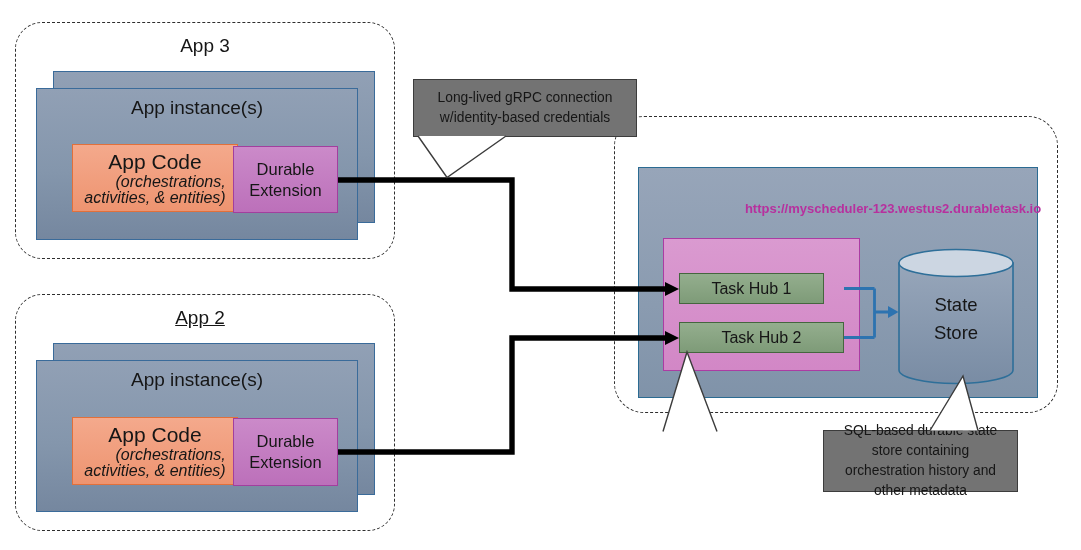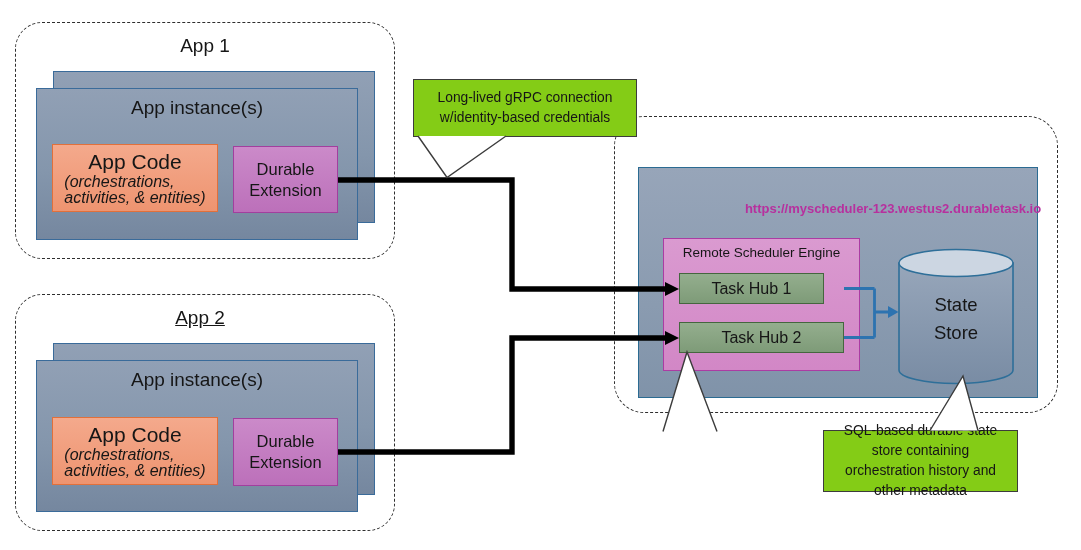--- a/index.html
+++ b/index.html
@@ -4,21 +4,21 @@
 <style>
   html,body{margin:0;padding:0;background:#ffffff;}
   #stage{
     position:relative;width:1081px;height:550px;overflow:hidden;
     background:#ffffff;
     font-family:"Liberation Sans", sans-serif;
     color:#161616;
   }
   .abs{position:absolute;box-sizing:border-box;}
   .center-text{display:flex;align-items:center;justify-content:center;text-align:center;}
-  .col-center{display:flex;flex-direction:column;align-items:center;text-align:left;}
+  .col-center{display:flex;flex-direction:column;align-items:center;text-align:right;margin-left:20px;}
 
   
   .dashed-region{
     border:1.7px dashed #2e2e2e;
     border-radius:27px;
     background:transparent;
     z-index:0;
   }
 
   
@@ -47,21 +47,21 @@
     border:1.5px solid #45663f;
     z-index:3;
   }
   .scheduler-panel{
     background:linear-gradient(180deg,#97a5b9 0%,#8a9bb0 60%,#8093a9 100%);
     border:1.5px solid #2b6b92;
     z-index:1;
   }
 
   .callout{
-    background:#84cc16;
+    background:#737373;
     border:1.4px solid #3c3c3c;
     z-index:4;
   }
   .callout-text{white-space:pre-line;}
 
   .t-app-title{font-size:19px;}
   .t-instances{font-size:19px;}
   .t-appcode-title{font-size:21px;line-height:24px;}
   .t-appcode-sub{font-size:16px;line-height:16.5px;white-space:pre-line;font-style:italic;}
   .t-extension{font-size:16.5px;line-height:21px;}
@@ -74,21 +74,21 @@
   .t-statestore{font-size:18.5px;line-height:28px;white-space:pre-line;z-index:6;}
 
   #overlay{position:absolute;left:0;top:0;z-index:5;pointer-events:none;}
 </style>
 </head>
 <body>
 
 <div id="stage">
 
   <div class="abs dashed-region" style="left:15px;top:22px;width:380px;height:237px;"></div>
-  <div class="abs center-text t-app-title" style="left:15px;top:34px;width:380px;height:24px;">App 1</div>
+  <div class="abs center-text t-app-title" style="left:15px;top:34px;width:380px;height:24px;">App 3</div>
 
   <div class="abs blue-panel" style="left:53px;top:71px;width:322px;height:152px;"></div>
   <div class="abs blue-panel" style="left:36px;top:88px;width:322px;height:152px;"></div>
   <div class="abs center-text t-instances" style="left:36px;top:96px;width:322px;height:24px;z-index:2;">App instance(s)</div>
 
   <div class="abs orange-box col-center" style="left:52px;top:144px;width:166px;height:68px;justify-content:center;">
     <div class="t-appcode-title">App Code</div>
     <div class="t-appcode-sub">(orchestrations,
 activities, &amp; entities)</div>
   </div>
@@ -113,21 +113,20 @@
   <div class="abs purple-box center-text t-extension" style="left:233px;top:418px;width:105px;height:68px;padding:0 10px;">
     <span>Durable Extension</span>
   </div>
 
   <div class="abs dashed-region" style="left:614px;top:116px;width:444px;height:297px;border-radius:30px;"></div>
 
   <div class="abs scheduler-panel" style="left:638px;top:167px;width:400px;height:231px;"></div>
   <div class="abs center-text t-url" style="left:673px;top:199px;width:440px;height:18px;z-index:2;">https://myscheduler-123.westus2.durabletask.io</div>
 
   <div class="abs pink-box" style="left:663px;top:238px;width:197px;height:133px;"></div>
-  <div class="abs center-text t-engine" style="left:663px;top:243px;width:197px;height:18px;z-index:3;">Remote Scheduler Engine</div>
 
   <div class="abs green-box center-text t-taskhub" style="left:679px;top:273px;width:145px;height:31px;">
     <span>Task Hub 1</span>
   </div>
   <div class="abs green-box center-text t-taskhub" style="left:679px;top:322px;width:165px;height:31px;">
     <span>Task Hub 2</span>
   </div>
 
   <div class="abs center-text t-statestore" style="left:899px;top:290px;width:114px;height:58px;">State
 Store</div>

